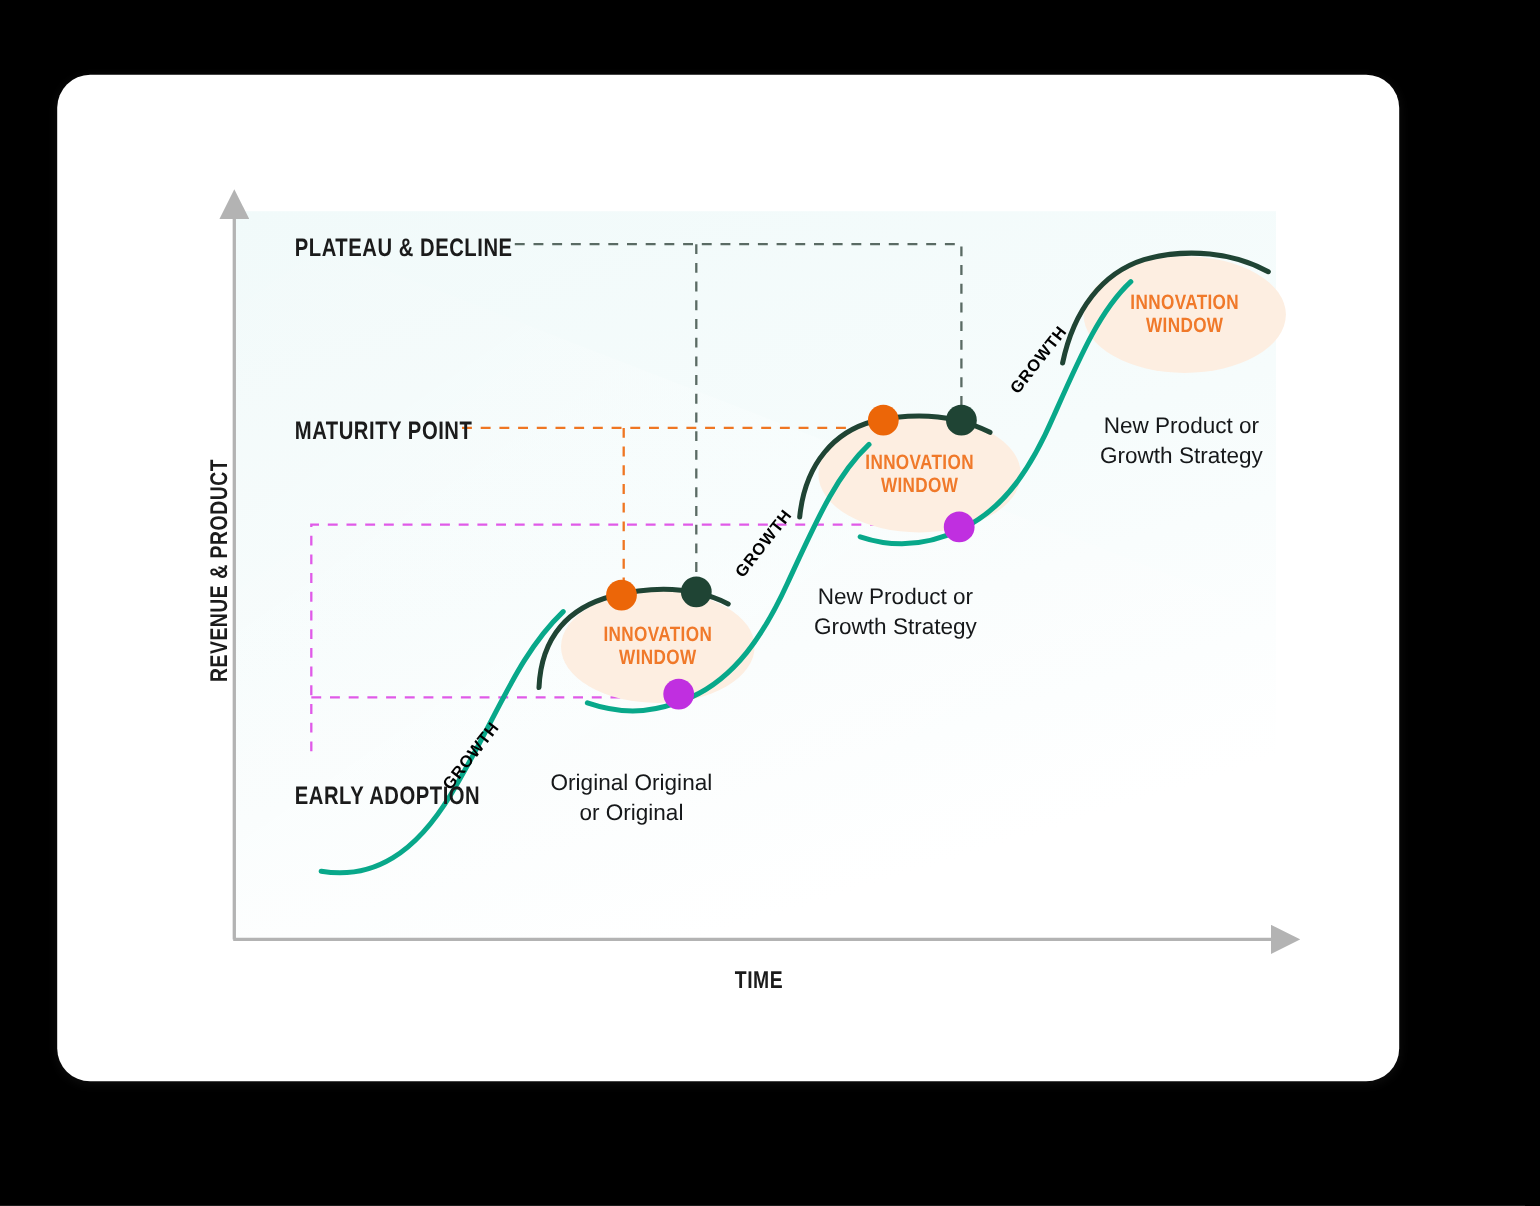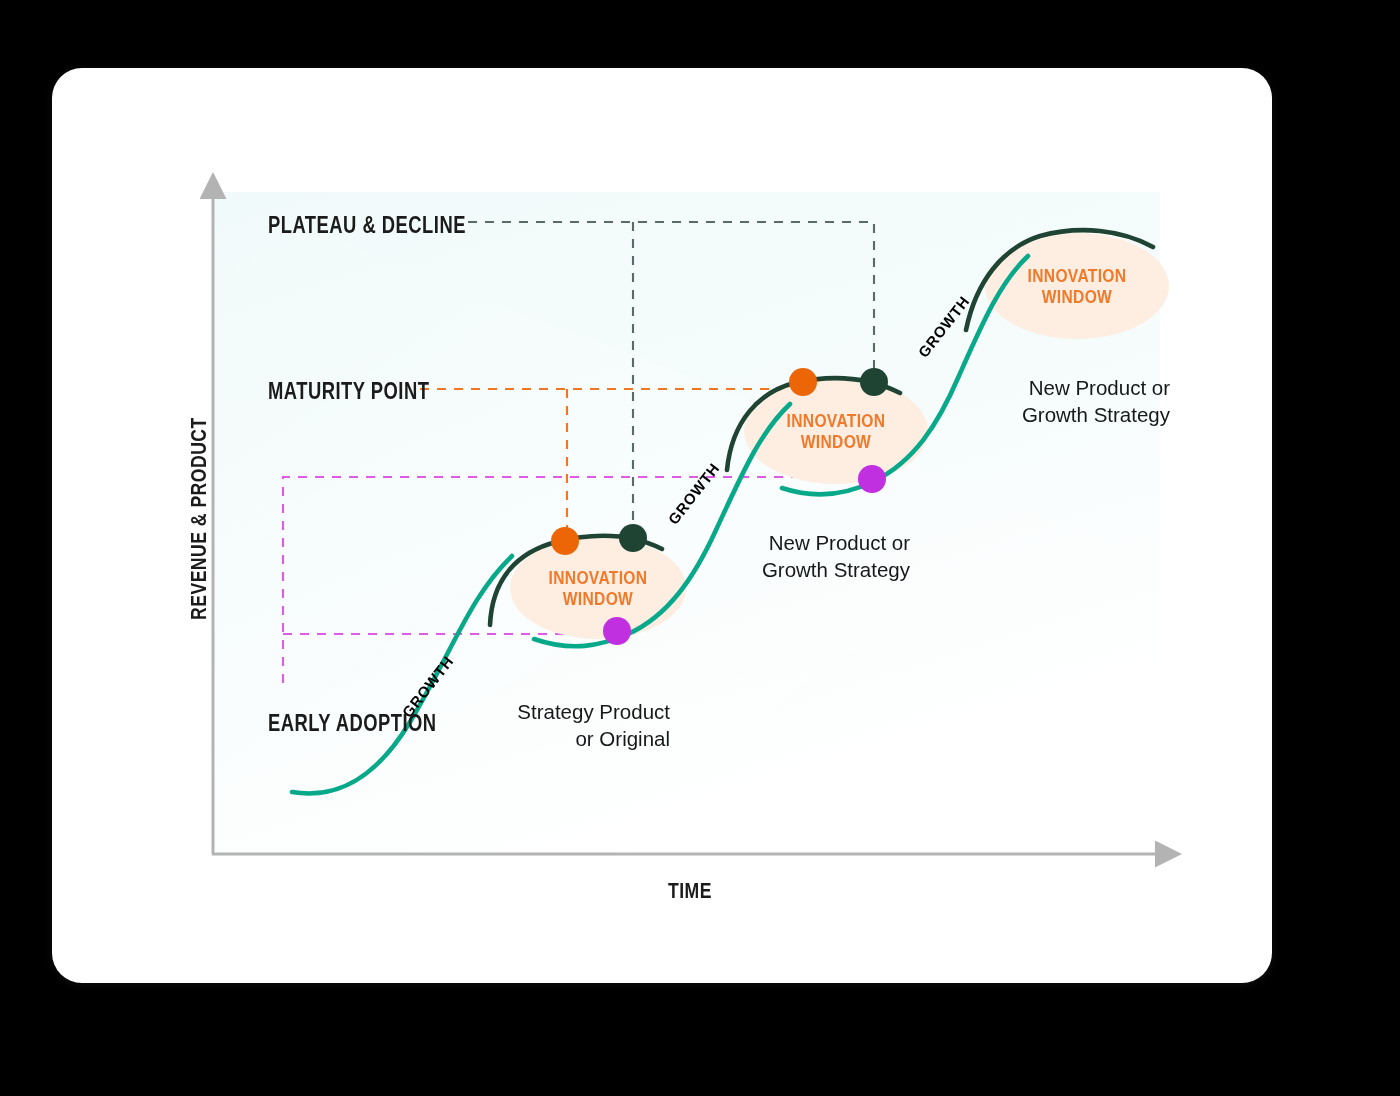--- a/index.html
+++ b/index.html
@@ -16,21 +16,21 @@
   .lbl{position:absolute;white-space:nowrap;}
 
   .cond{font-family:"Liberation Sans Narrow","Liberation Sans",sans-serif;
         font-weight:700;letter-spacing:.6px;color:#1b1b1b;
         transform:scaleX(.80);transform-origin:left center;}
 
   .axis-title{font-size:22px;}
   .band-lbl{font-size:23px;}
 
   .soft{font-weight:400;color:#16181a;font-size:20.5px;line-height:1.34;
-        text-align:right;}
+        text-align:center;}
 
   .iw{font-family:"Liberation Sans Narrow","Liberation Sans",sans-serif;
       font-weight:700;color:#f0792a;text-align:center;line-height:1.1;
       letter-spacing:.4px;font-size:19px;transform:scaleX(.82);}
 
   .growth{font-family:"Liberation Sans Narrow","Liberation Sans",sans-serif;
           font-weight:700;font-size:15px;letter-spacing:.8px;color:#0aa98d;}
 </style>
 </head>
 <body>
@@ -136,21 +136,21 @@
     <div>INNOVATION</div>
     <div>WINDOW</div>
   </div>
 
   <div class="lbl iw" style="left:987px;top:266px;width:180px;">
     <div>INNOVATION</div>
     <div>WINDOW</div>
   </div>
 
   <div class="lbl soft" style="left:478px;top:698px;width:192px;">
-    <div>Strategy Product</div>
+    <div>Original Original</div>
     <div>or Original</div>
   </div>
 
   <div class="lbl soft" style="left:718px;top:529px;width:192px;">
     <div>New Product or</div>
     <div>Growth Strategy</div>
   </div>
 
   <div class="lbl soft" style="left:978px;top:374px;width:192px;">
     <div>New Product or</div>

